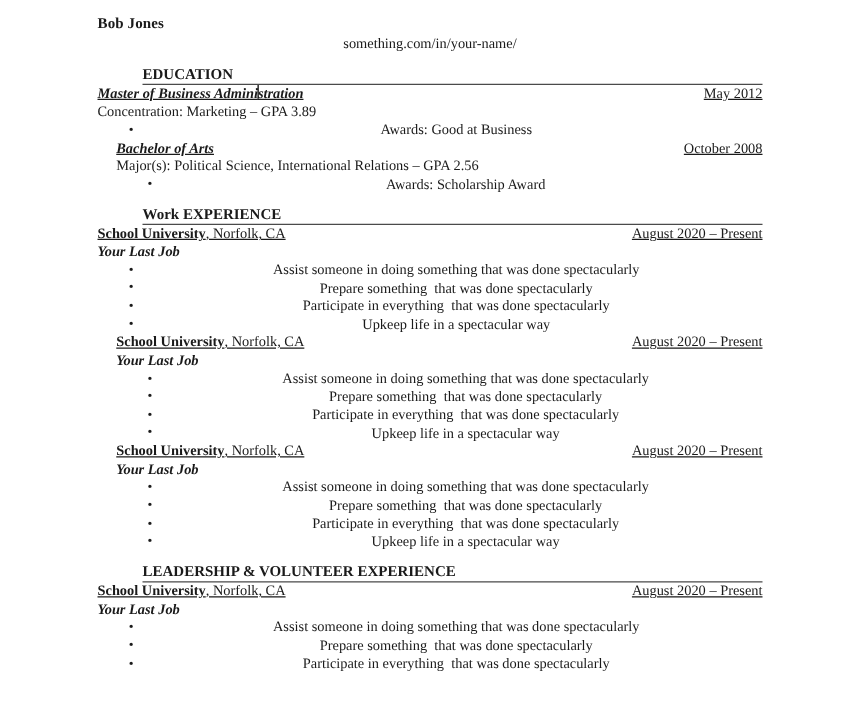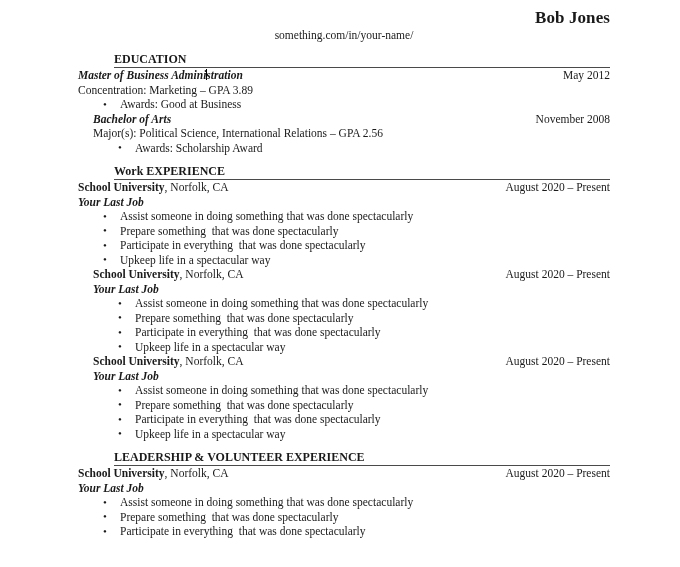--- a/index.html
+++ b/index.html
@@ -26,23 +26,23 @@
 
   .content {
     position: absolute;
     left: 78px;
     top: 0;
     width: 532px;
   }
 
   
   .doc-name {
-    text-align: right;
+    text-align: left;
     font-weight: bold;
-    font-size: 17px;
+    font-size: 12px;
     line-height: 20px;
     margin-top: 8px;
     letter-spacing: 0.1px;
   }
   .contact-line {
     text-align: center;
     font-size: 11.5px;
     line-height: 15px;
     margin-top: 7px;
     white-space: pre;
@@ -71,20 +71,21 @@
     margin-left: 36px;
   }
 
   
   .row {
     display: flex;
     justify-content: space-between;
     align-items: flex-start;
     font-size: 11.5px;
     line-height: 14.5px;
+    text-decoration: underline;
   }
   .row .left { white-space: pre; }
   .row .right { white-space: pre; text-align: right; }
 
   .plain {
     font-size: 11.5px;
     line-height: 14.5px;
     white-space: pre;
   }
   .bold { font-weight: bold; }
@@ -105,20 +106,21 @@
     list-style: none;
     margin: 0;
     padding: 0;
   }
   ul.bullets li {
     position: relative;
     font-size: 11.5px;
     line-height: 14.5px;
     padding-left: 42px;
     white-space: pre;
+    text-align: center;
   }
   ul.bullets li::before {
     content: "\2022";
     position: absolute;
     left: 25px;
     top: -0.5px;
     font-size: 11px;
   }
 
   .entry { margin-top: 0; }
@@ -146,21 +148,21 @@
         </div>
         <div class="plain">Concentration: Marketing – GPA 3.89</div>
         <ul class="bullets">
           <li>Awards: Good at Business</li>
         </ul>
       </div>
 
       <div class="entry">
         <div class="row">
           <span class="left bolditalic">Bachelor of Arts</span>
-          <span class="right">November 2008</span>
+          <span class="right">October 2008</span>
         </div>
         <div class="plain">Major(s): Political Science, International Relations – GPA 2.56</div>
         <ul class="bullets">
           <li>Awards: Scholarship Award</li>
         </ul>
       </div>
     </div>
 
     <div class="section">
       <div class="section-title">Work EXPERIENCE</div>

